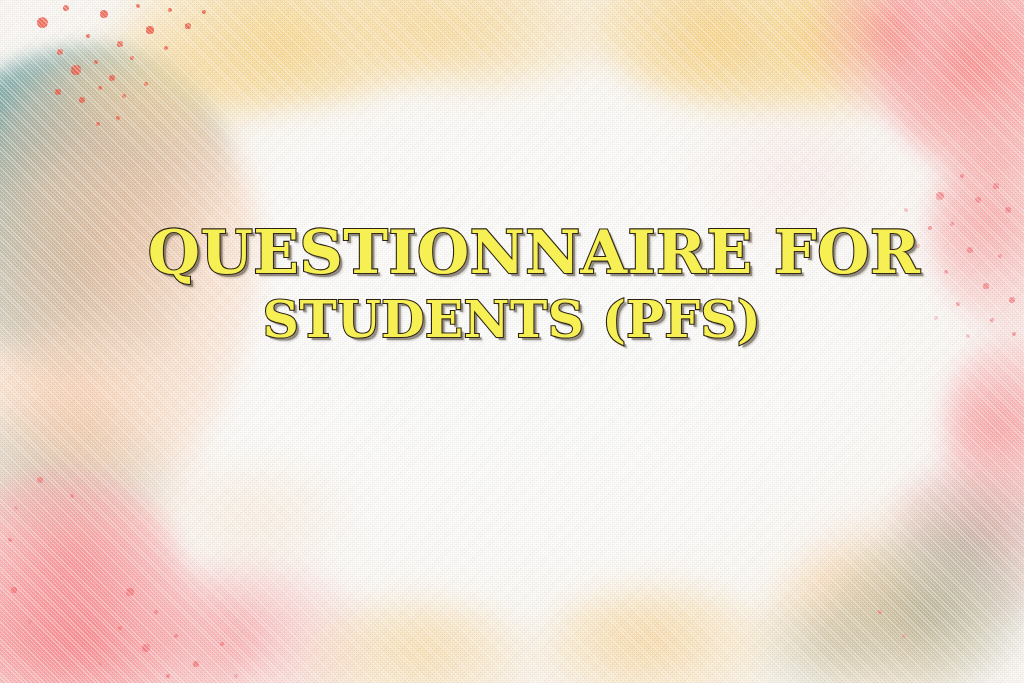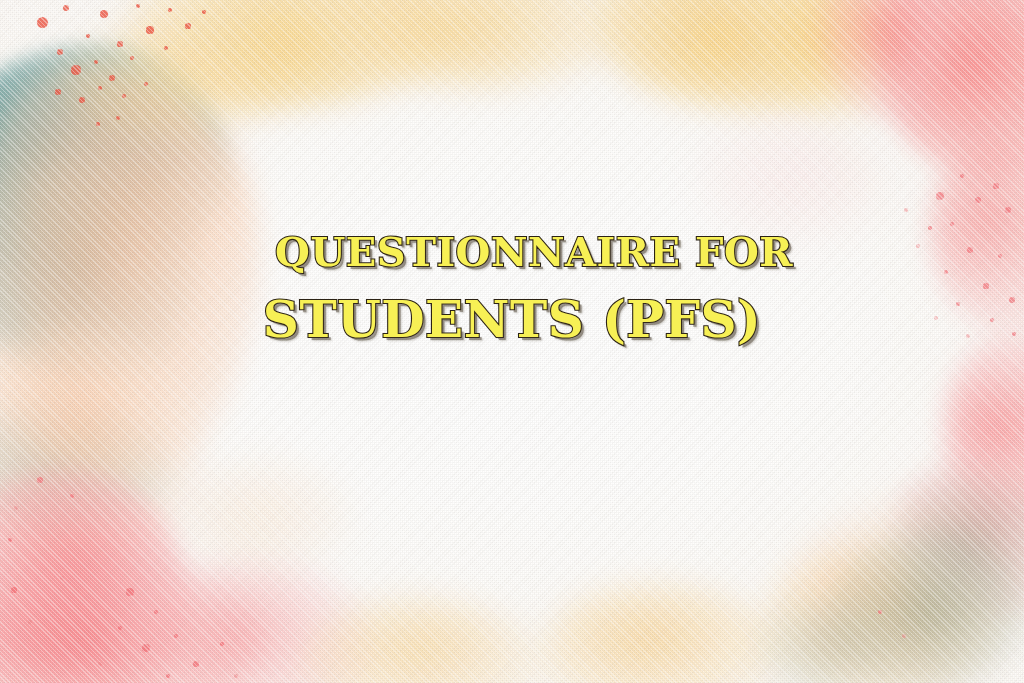--- a/index.html
+++ b/index.html
@@ -329,21 +329,21 @@
     letter-spacing: 0.5px;
     color: #F7F055;
     white-space: nowrap;
     -webkit-text-stroke: 2.2px #2b2214;
     paint-order: stroke fill;
     text-shadow:
       3px 3px 0 rgba(60,48,30,0.42),
       4px 4px 2px rgba(60,48,30,0.22);
   }
   .title-line.l1 { font-size: 62px; }
-  .title-line.l2 { font-size: 40px; padding-left: 44px; }
+  .title-line.l2 { font-size: 60px; padding-left: 44px; }
   .title-line.l3 { font-size: 50px; }
 </style>
 </head>
 <body>
 
 <div id="slide">
 
   <div class="paper-base"></div>
 
   <div class="wash-layer">

